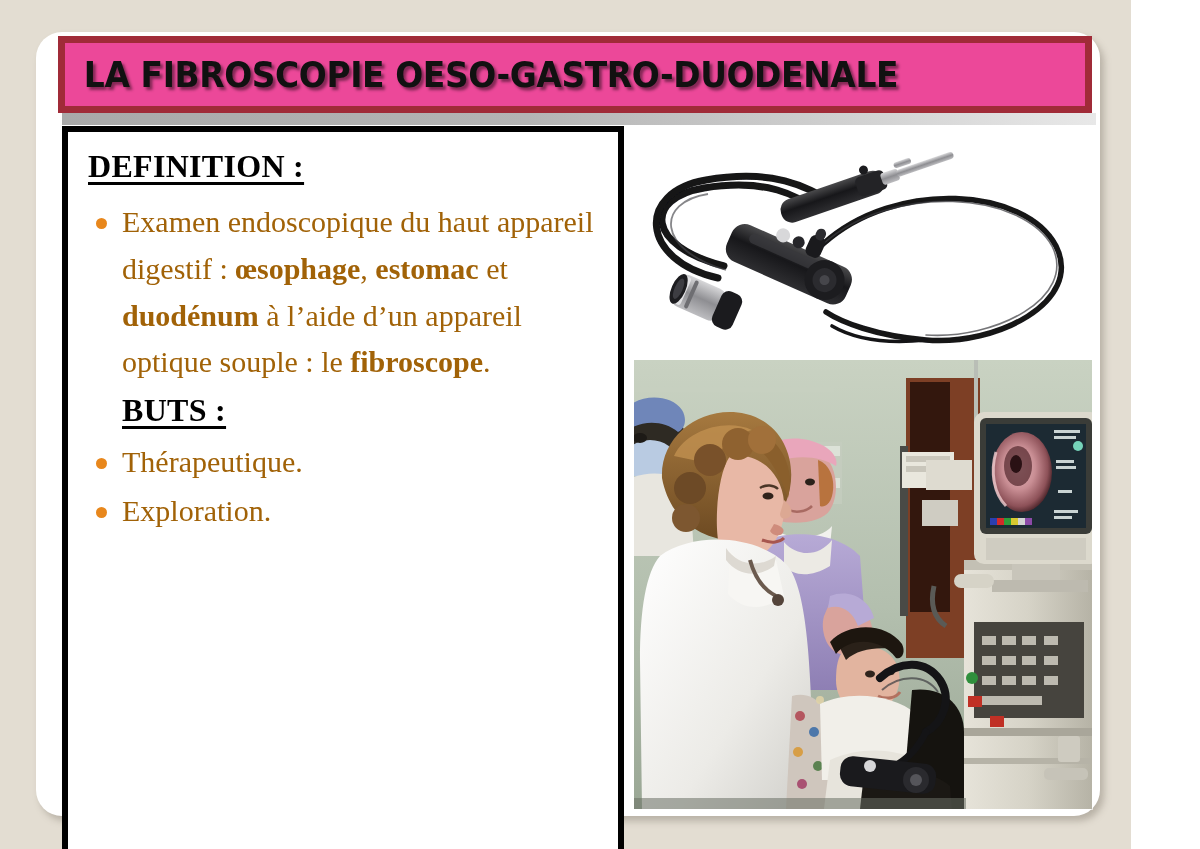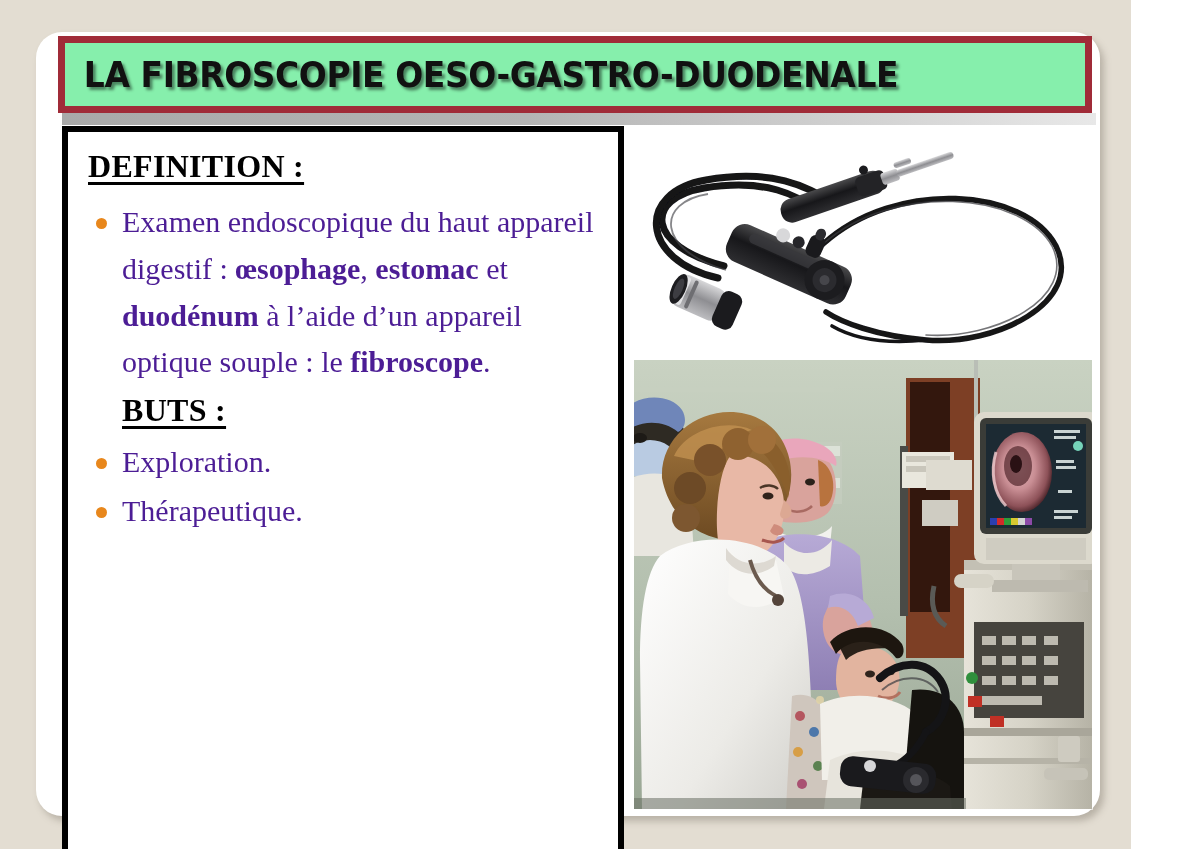--- a/index.html
+++ b/index.html
@@ -34,21 +34,21 @@
     background: #ffffff;
     border-radius: 26px;
     box-shadow: 4px 5px 7px rgba(120,112,100,.40);
   }
 
   
   .title-box {
     position: absolute;
     left: 58px; top: 36px;
     width: 1034px; height: 77px;
-    background: #86efac;
+    background: #ec4899;
     border: 7px solid #a02b38;
     box-sizing: border-box;
     display: flex;
     align-items: center;
     overflow: hidden;
   }
   .title-text {
     font-family: "DejaVu Sans", "Liberation Sans", sans-serif;
     font-weight: bold;
     font-size: 35px;
@@ -95,21 +95,21 @@
   ul.bullets {
     list-style: none;
     margin: 0;
     padding: 0;
   }
   ul.bullets li {
     position: relative;
     padding-left: 36px;
     font-size: 30px;
     line-height: 1.56;
-    color: #4c1d95;
+    color: #a16207;
     margin-bottom: 2px;
   }
   ul.bullets li .dot {
     position: absolute;
     left: 10px;
     top: 19px;
     width: 11px; height: 11px;
     border-radius: 50%;
     background: #e8871c;
   }
@@ -165,25 +165,25 @@
             <span>Examen endoscopique du haut appareil digestif : </span><span class="b">œsophage</span><span>, </span><span class="b">estomac</span><span> et </span><span class="b">duodénum</span><span> à l’aide d’un appareil optique souple : le </span><span class="b">fibroscope</span><span>.</span>
           </span>
         </li>
       </ul>
 
       <div class="heading sub">BUTS :</div>
 
       <ul class="bullets">
         <li>
           <span class="dot"></span>
-          <span>Exploration.</span>
+          <span>Thérapeutique.</span>
         </li>
         <li>
           <span class="dot"></span>
-          <span>Thérapeutique.</span>
+          <span>Exploration.</span>
         </li>
       </ul>
 
     </div>
   </div>
 
   <div class="endoscope-box">
     <svg class="endo-svg" viewBox="0 0 470 233" preserveAspectRatio="none">
       <rect x="0" y="0" width="470" height="233" fill="#ffffff"></rect>
       <defs>

